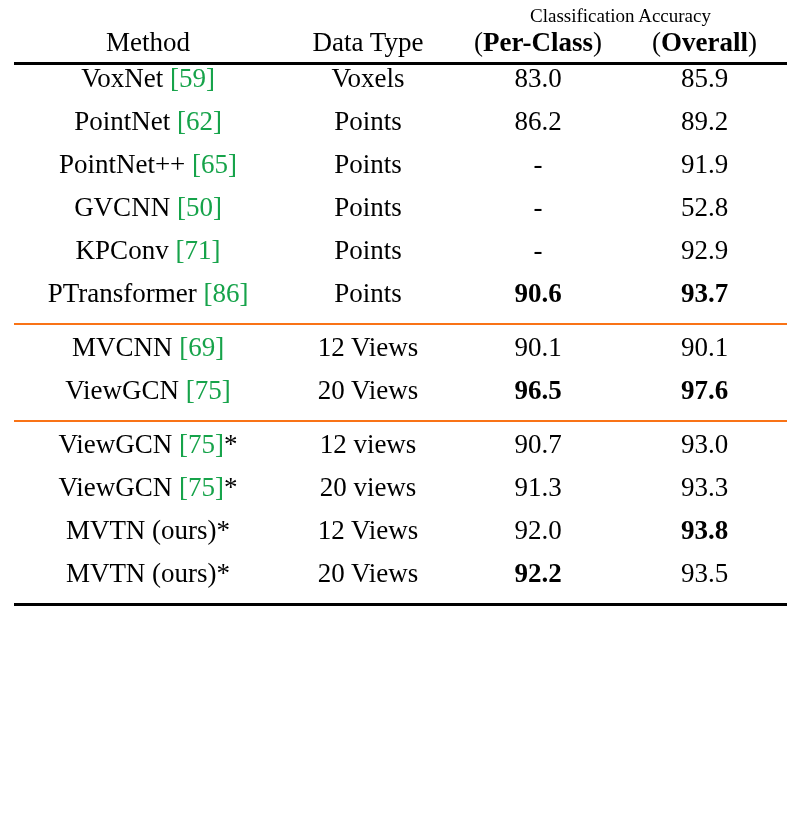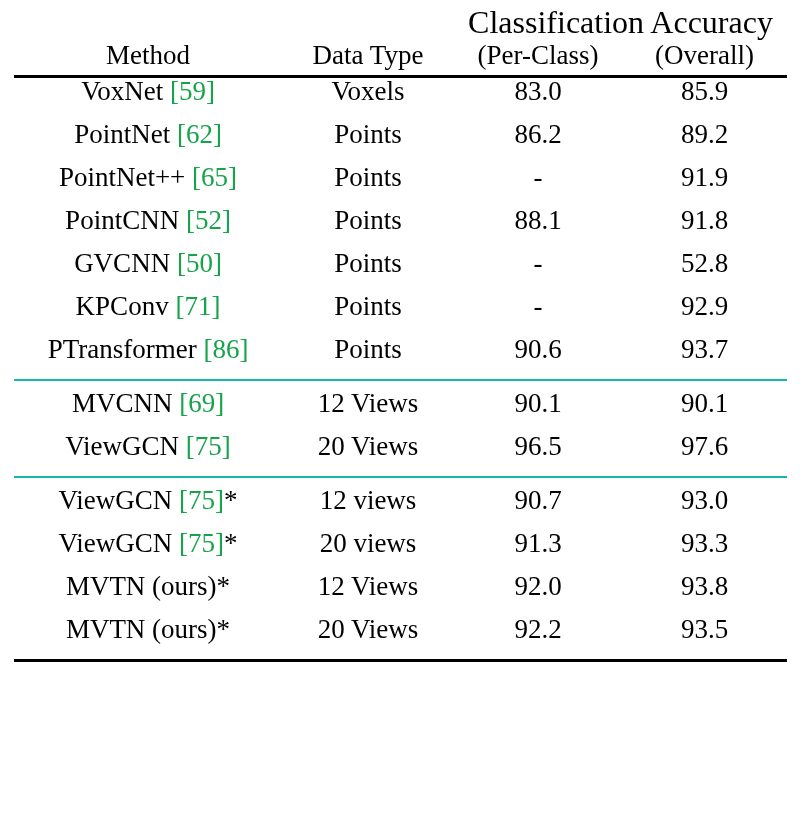--- a/index.html
+++ b/index.html
@@ -29,42 +29,42 @@
     padding: 0;
     font-weight: normal;
     text-align: center;
     vertical-align: baseline;
     white-space: nowrap;
   }
   .rule-top td {
     border-top: 3px solid #000;
   }
   .rule-mid td {
-    border-top: 2px solid #14b8a6;
+    border-top: 2px solid #f97316;
   }
   .rule-bottom td {
     border-top: 3px solid #000;
   }
   .hdr-span {
-    font-size: 32px;
+    font-size: 19px;
     padding-bottom: 2px !important;
   }
   .hdr-row td {
     padding-bottom: 6px !important;
     padding-top: 2px !important;
   }
   .data-row td {
     height: 43px;
   }
   .col-method { width: 268px; text-align: center; }
   .col-datatype { width: 172px; text-align: center; }
   .col-perclass { width: 168px; text-align: center; }
   .col-overall { width: 165px; text-align: center; }
   .cite { color: #16a34a; text-align: right; }
-  .bold { font-weight: normal; }
+  .bold { font-weight: bold; }
   .pad-top-group td { padding-top: 9px !important; }
   .hdr-line1 td { padding-top: 6px !important; }
 </style>
 </head>
 <body>
 
 <div class="table-wrap">
   <table class="results">
     <tbody>
 
@@ -91,26 +91,20 @@
           <td class="col-method"><span>PointNet</span> <span class="cite">[62]</span></td>
           <td class="col-datatype"><span>Points</span></td>
           <td class="col-perclass"><span>86.2</span></td>
           <td class="col-overall"><span>89.2</span></td>
         </tr>
         <tr class="data-row">
           <td class="col-method"><span>PointNet++</span> <span class="cite">[65]</span></td>
           <td class="col-datatype"><span>Points</span></td>
           <td class="col-perclass"><span>-</span></td>
           <td class="col-overall"><span>91.9</span></td>
-        </tr>
-        <tr class="data-row">
-          <td class="col-method"><span>PointCNN</span> <span class="cite">[52]</span></td>
-          <td class="col-datatype"><span>Points</span></td>
-          <td class="col-perclass"><span>88.1</span></td>
-          <td class="col-overall"><span>91.8</span></td>
         </tr>
         <tr class="data-row">
           <td class="col-method"><span>GVCNN</span> <span class="cite">[50]</span></td>
           <td class="col-datatype"><span>Points</span></td>
           <td class="col-perclass"><span>-</span></td>
           <td class="col-overall"><span>52.8</span></td>
         </tr>
         <tr class="data-row">
           <td class="col-method"><span>KPConv</span> <span class="cite">[71]</span></td>
           <td class="col-datatype"><span>Points</span></td>

